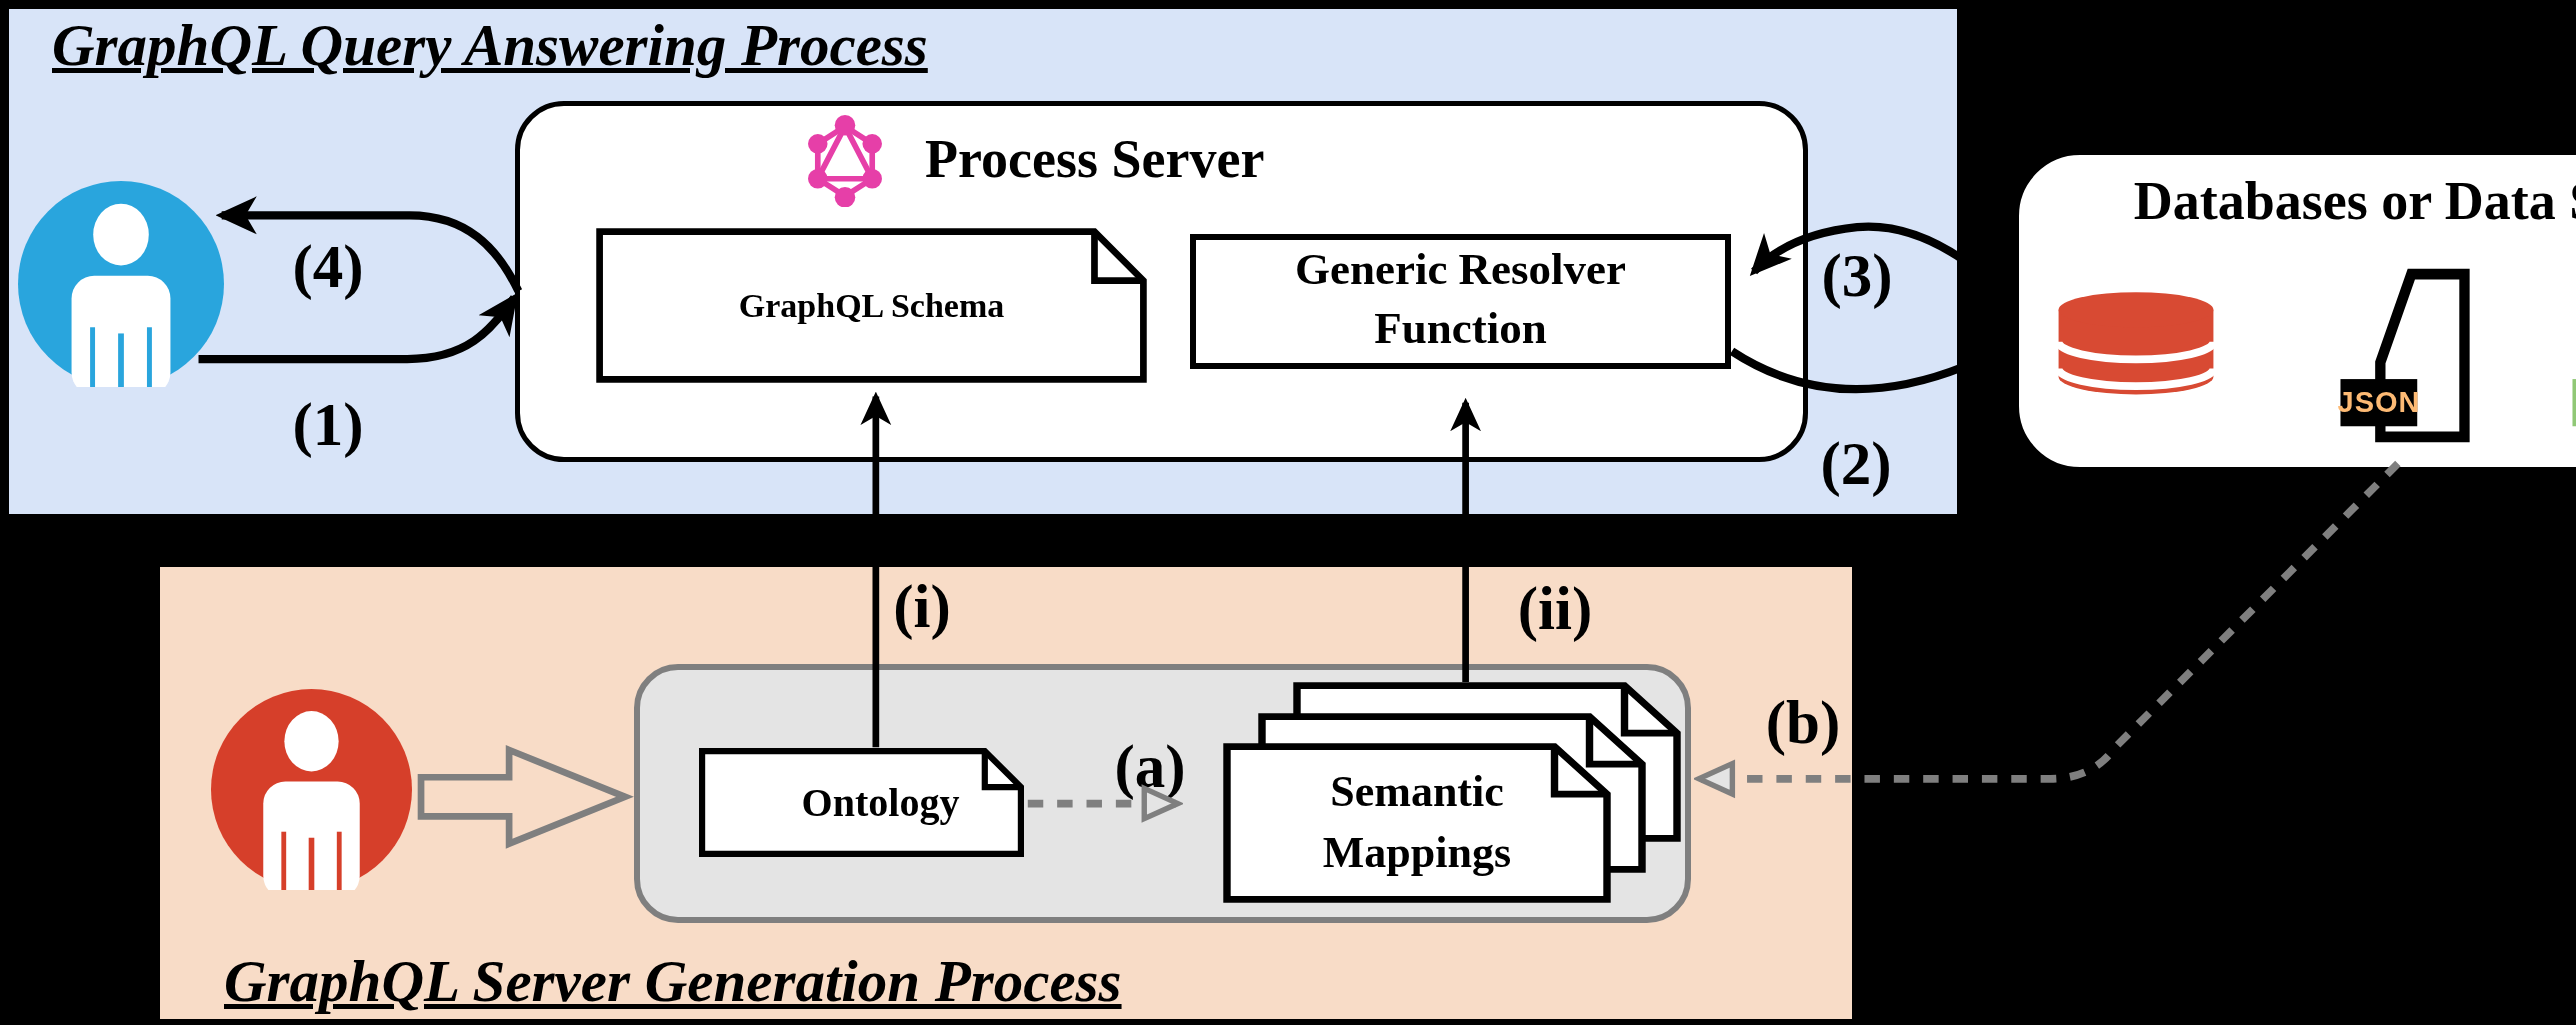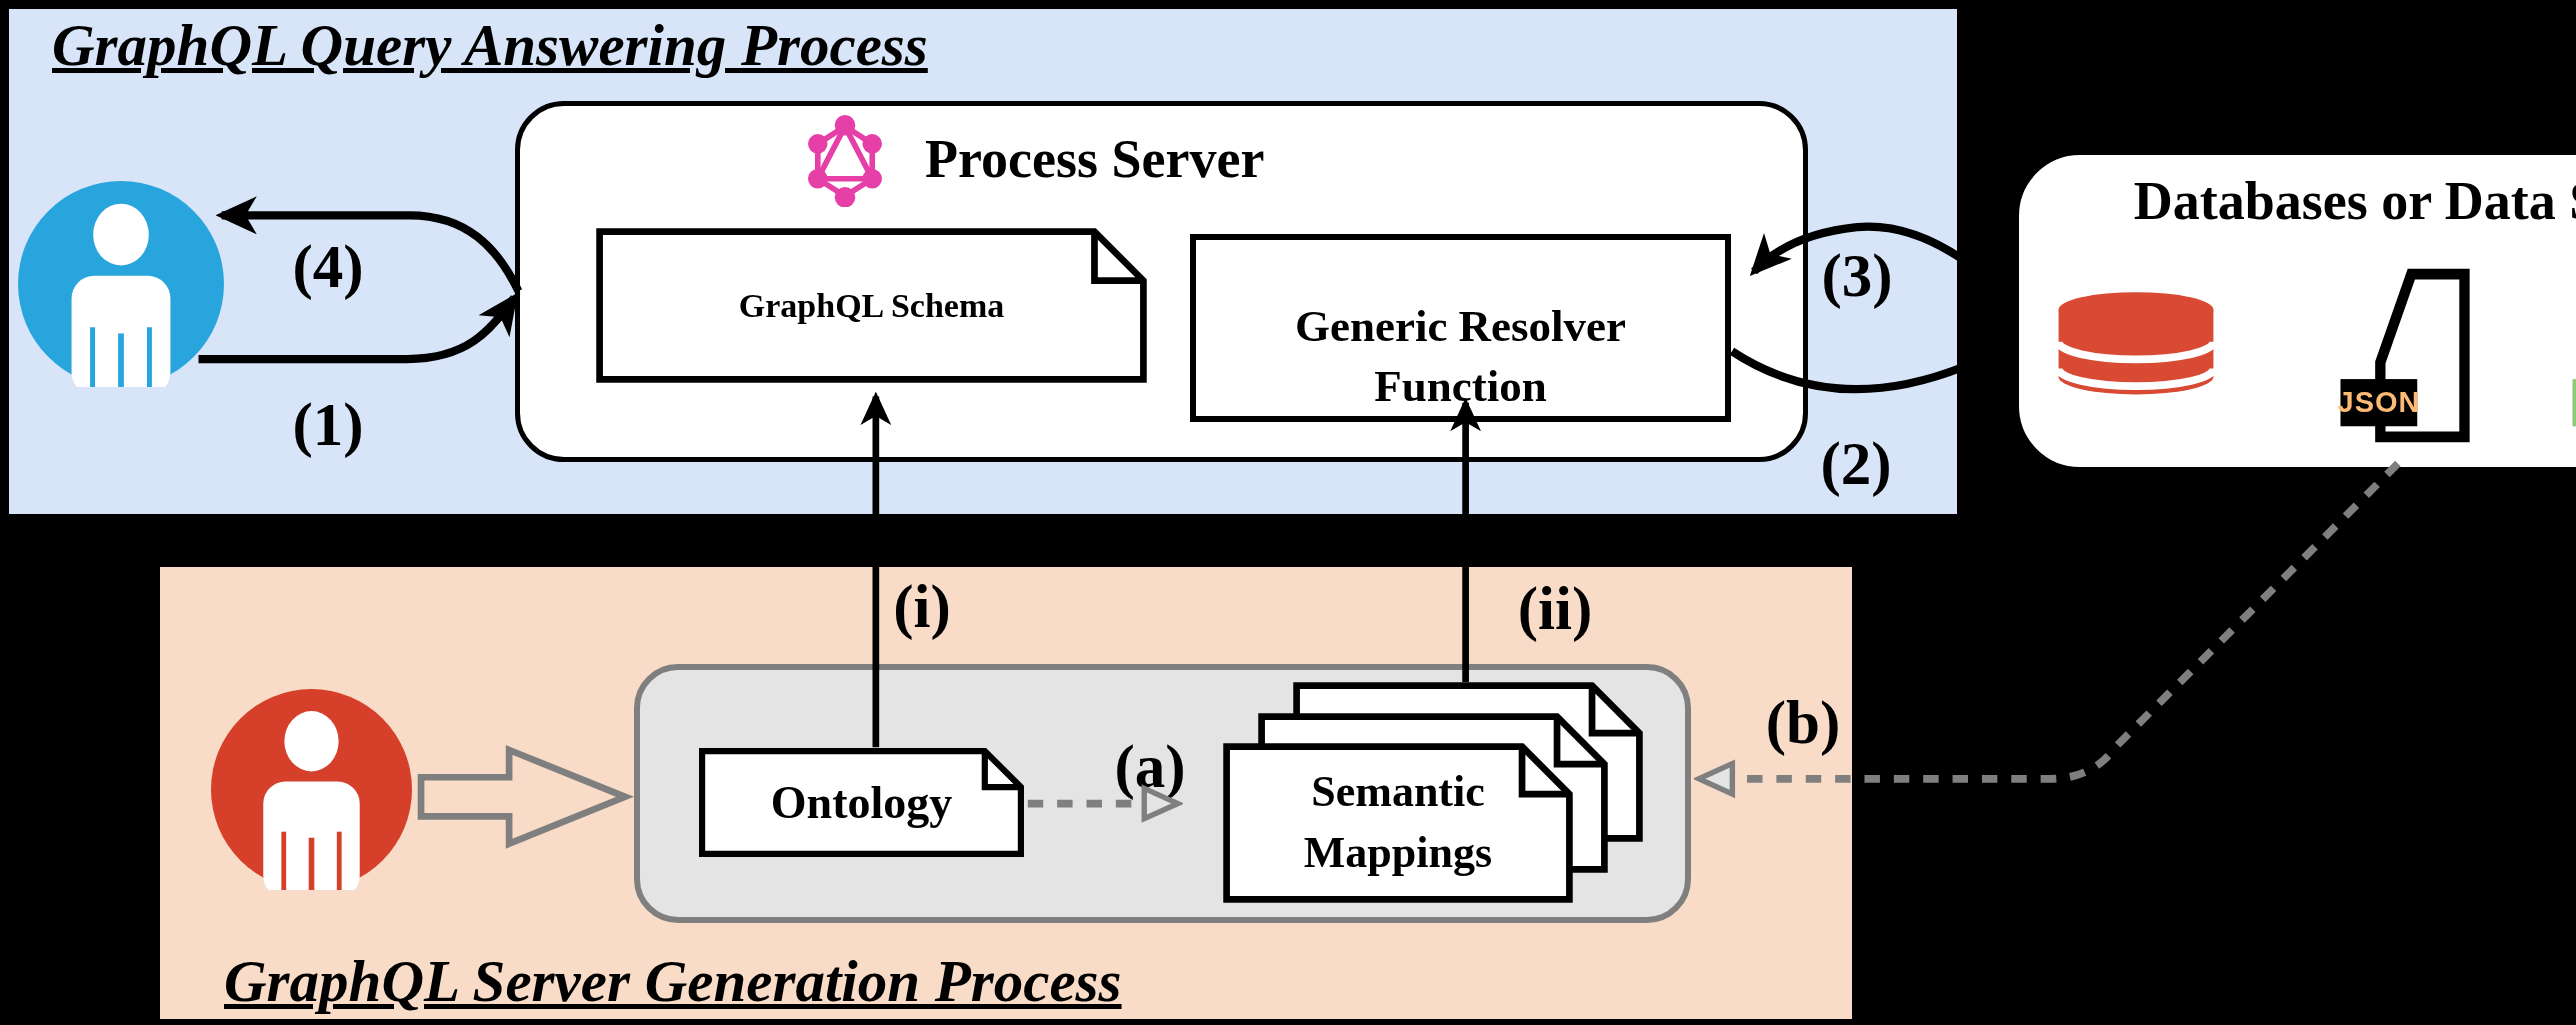--- a/index.html
+++ b/index.html
@@ -63,28 +63,28 @@
   .note { position: absolute; }
   .note svg { display: block; width: 100%; height: 100%; }
   .note-text {
     position: absolute; left: 0; top: 0; width: 100%; height: 100%;
     display: flex; flex-direction: column; align-items: center; justify-content: center;
     font-weight: bold; text-align: center;
   }
   .schema-note { left: 596px; top: 228px; width: 551px; height: 155px; }
   .schema-note .note-text { font-size: 34px; }
   .resolver-box {
-    left: 1190px; top: 234px; width: 541px; height: 188px;
+    left: 1190px; top: 234px; width: 541px; height: 135px;
     background: #fff; border: 6.2px solid #000; box-sizing: border-box;
-    display: flex; flex-direction: column; align-items: center; justify-content: flex-end;
+    display: flex; flex-direction: column; align-items: center; justify-content: flex-start;
     font-size: 45px; font-weight: bold; line-height: 1.32; text-align: center;
   }
   .ontology-note { left: 699px; top: 748px; width: 325px; height: 109px; }
-  .ontology-note .note-text { font-size: 46px; }
-  .map-note { width: 350px; height: 160px; }
+  .ontology-note .note-text { font-size: 40px; padding-left: 19px; }
+  .map-note { width: 388px; height: 160px; }
   .map-back  { left: 1293px; top: 682px; }
   .map-mid   { left: 1258px; top: 713px; }
   .map-front { left: 1223px; top: 743px; }
   .map-front .note-text { font-size: 44px; line-height: 1.38; }
 
   
   .person { border-radius: 50%; }
   .person svg { display: block; width: 100%; height: 100%; }
   .person-user { left: 18px; top: 181px; width: 206px; height: 206px; background: #29a5dd; }
   .person-engineer { left: 211px; top: 689px; width: 201px; height: 201px; background: #d63f2a; }

